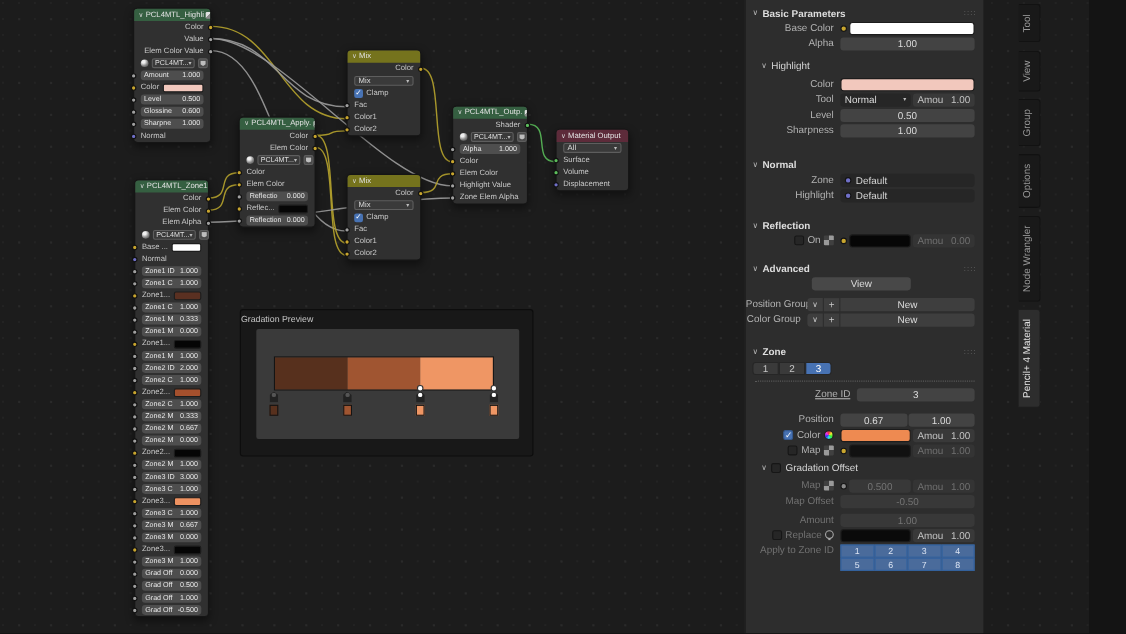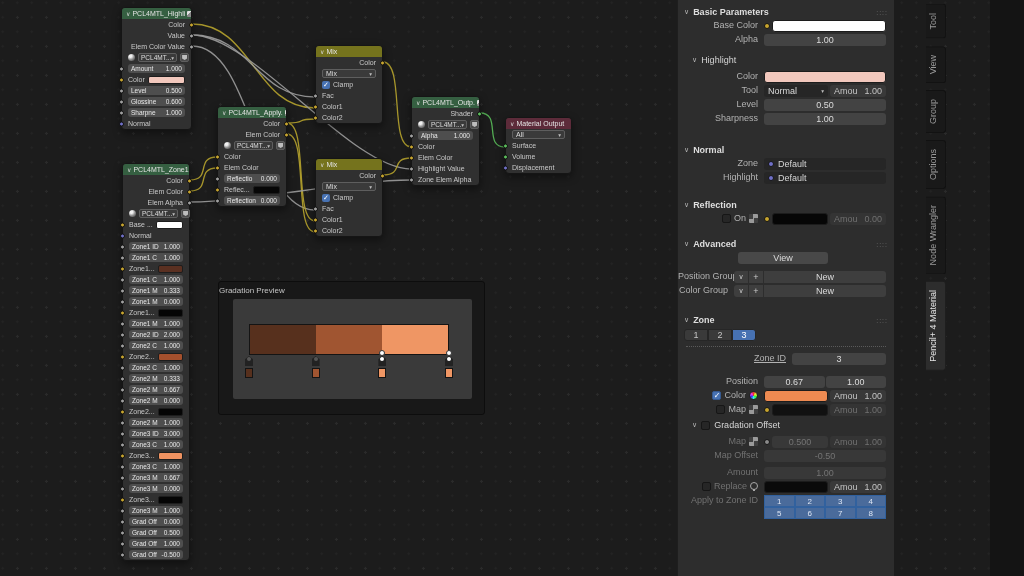--- a/index.html
+++ b/index.html
@@ -47,21 +47,21 @@
   
   .sidebar{position:absolute;left:677px;top:0;width:217px;height:576px;background:#2d2d2d;border-left:1px solid #1e1e1e;z-index:5;font-size:9px;color:#c9c9c9;overflow:hidden;}
   .phead{height:16px;display:flex;align-items:center;gap:4px;padding:0 6px;color:#e2e2e2;}
   .phead .ptitle{font-size:9px;font-weight:bold;color:#dedede;}
   .chev{color:#b5b5b5;font-size:7px;}
   .drag{margin-left:auto;color:#6d6d6d;font-size:7px;letter-spacing:1px;}
   .psub{height:14px;display:flex;align-items:center;gap:4px;padding:0 6px 0 14px;color:#d5d5d5;}
   .srow{display:flex;align-items:flex-start;height:13px;margin:0 8px 1px 0;}
   .slabel{width:86px;flex:none;text-align:right;padding-right:6px;color:#b2b2b2;white-space:nowrap;}
   .slabel.narrow{width:56px;}
-  .slabel.wide{width:114px;text-decoration:underline;}
+  .slabel.wide{width:101px;text-decoration:underline;}
   .slabel-flex{width:86px;flex:none;display:flex;justify-content:flex-end;align-items:center;gap:3px;padding-right:6px;color:#b2b2b2;white-space:nowrap;}
   .swidget{flex:1;display:flex;align-items:center;gap:2px;min-width:0;}
   .slider{flex:1;background:#434343;border-radius:3px;height:12px;display:flex;align-items:center;justify-content:center;color:#dcdcdc;}
   .slider.dis{background:#383838;color:#747474;}
   .swatch{flex:1;height:12px;border-radius:3px;border:1px solid #1c1c1c;}
   .dot{width:6px;height:6px;flex:none;border-radius:50%;border:1px solid #141414;}
   .ddown{flex:1.4;height:12px;background:#262626;border-radius:3px;display:flex;align-items:center;justify-content:space-between;padding:0 4px;color:#dcdcdc;}
   .dfield{flex:1;height:12px;background:#262626;border-radius:3px;display:flex;align-items:center;gap:4px;padding:0 4px;color:#d5d5d5;}
   .amou{width:56px;flex:none;height:12px;background:#393939;border-radius:3px;display:flex;align-items:center;justify-content:space-between;padding:0 4px;color:#c4c4c4;}
   .amou.dis{color:#707070;background:#343434;}

